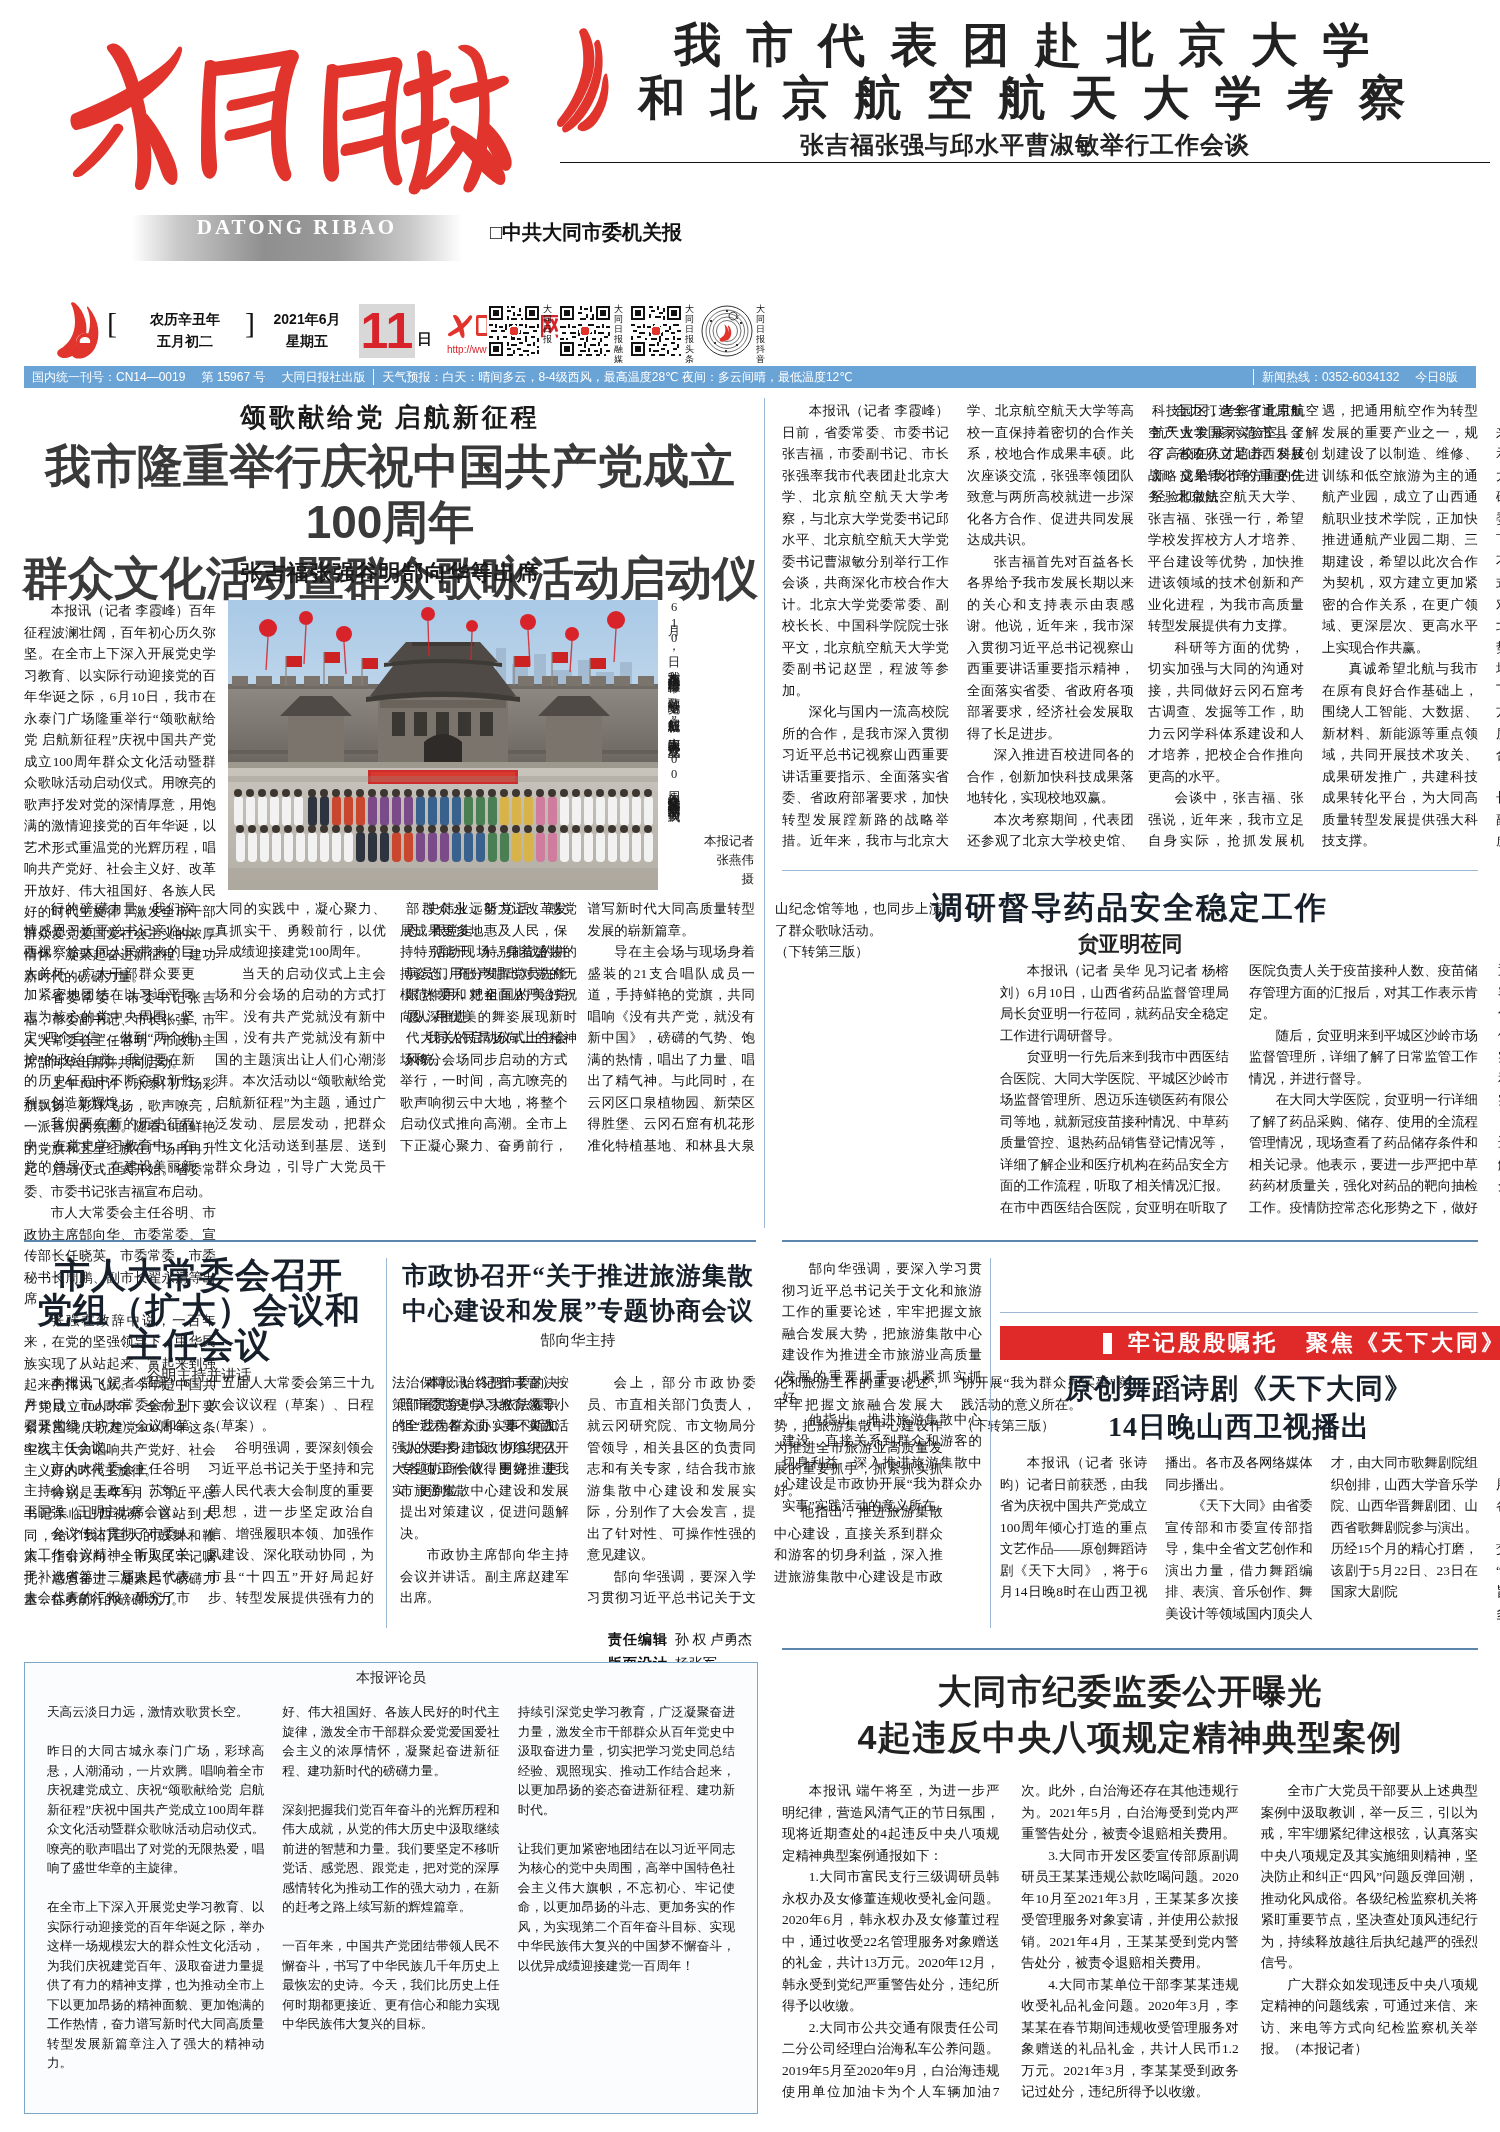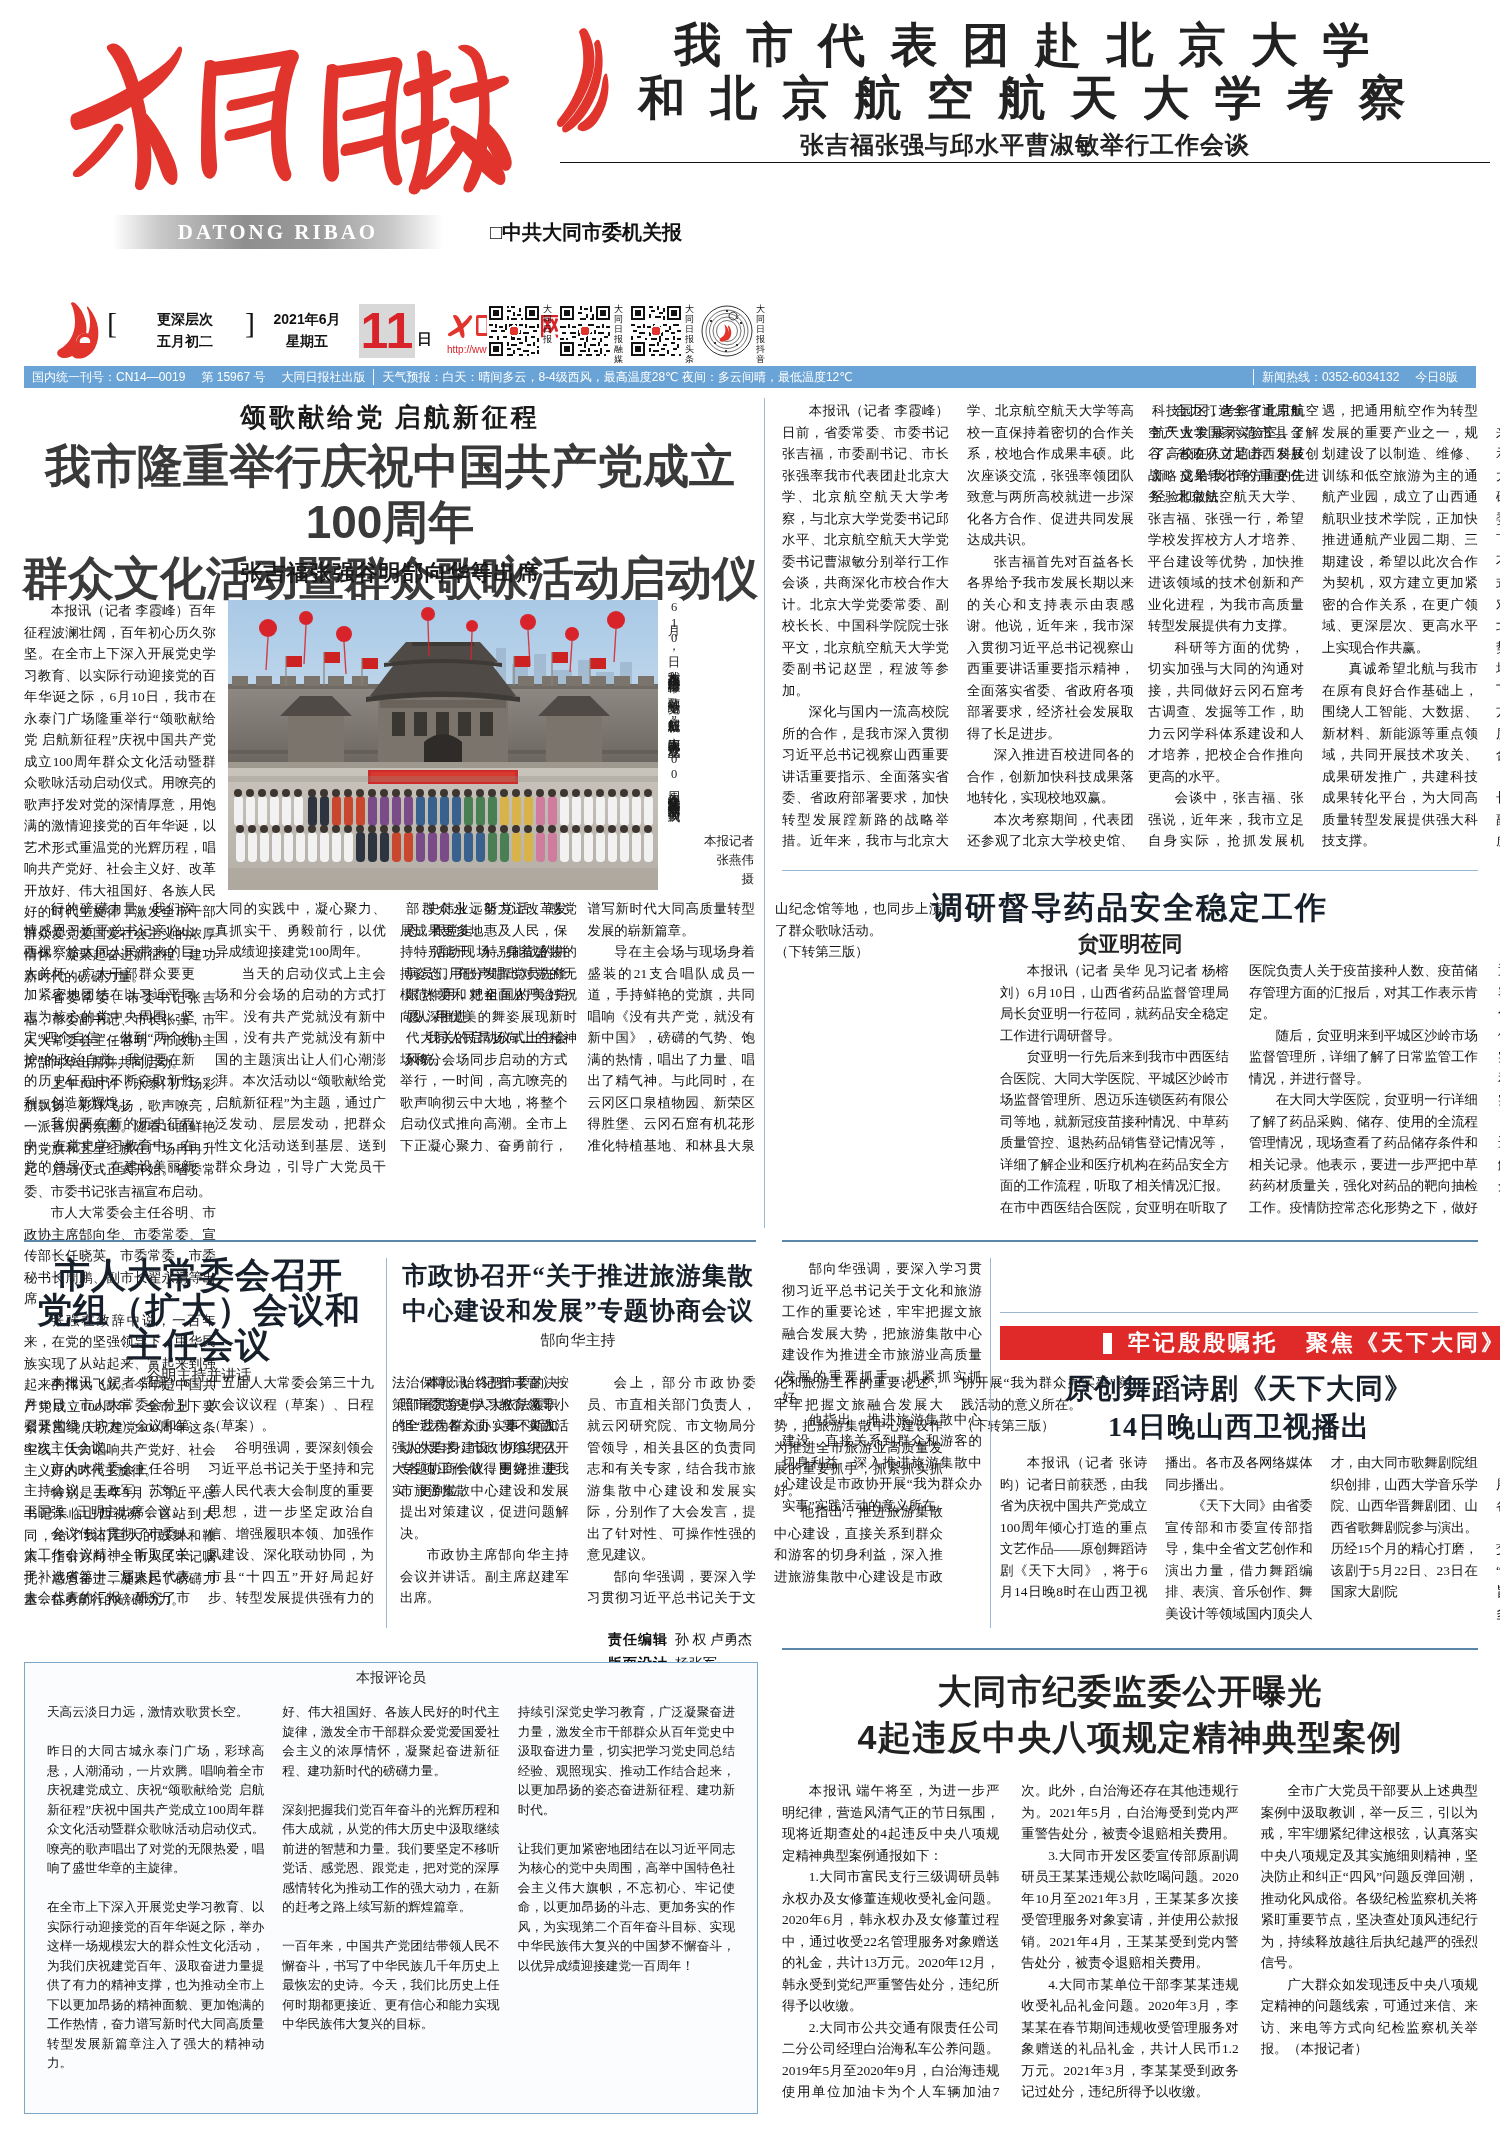--- a/index.html
+++ b/index.html
@@ -13,23 +13,23 @@
   .page{position:relative;width:1500px;height:2132px;background:#fff;}
 
   
   .abs{position:absolute;}
 
   
   #masthead{left:0;top:0;width:1500px;height:300px;}
   .logo-wrap{position:absolute;left:55px;top:18px;width:470px;height:190px;}
   .logo-svg{width:470px;height:190px;display:block;}
   .logo-pinyin{
-    position:absolute;left:113px;top:215px;width:330px;height:34px;
+    position:absolute;left:132px;top:215px;width:330px;height:46px;
     background:linear-gradient(to right,#ffffff 0%,#c9c9c9 14%,#8f8f8f 40%,#9a9a9a 62%,#c8c8c8 84%,#ffffff 100%);
-    display:flex;align-items:center;justify-content:center;
+    display:flex;align-items:flex-start;justify-content:center;
   }
   .logo-pinyin span{
     color:#fff;font-family:"Liberation Serif","DejaVu Serif",serif;font-weight:bold;
     font-size:21px;letter-spacing:3px;
   }
   .organ{
     position:absolute;left:490px;top:219px;font-size:20px;font-weight:bold;
     font-family:"Liberation Sans","DejaVu Sans",sans-serif;letter-spacing:0px;color:#111;
   }
 
@@ -210,21 +210,21 @@
         <g fill="#e0342c">
           <path d="M20 1 C30 10,34 24,30 38 C26 50,16 57,8 56 C2 55,0 50,5 47 C14 42,20 32,20 20 C20 12,18 5,16 2 C16 0,18 0,20 1 Z"></path>
           <path d="M34 6 C44 18,46 34,40 46 C35 55,26 58,20 56 C15 54,16 49,21 47 C30 42,35 32,35 20 C35 13,33 8,32 6 C32 4,33 4,34 6 Z"></path>
           <circle cx="30" cy="40" r="9" fill="#fff"></circle>
           <path d="M30 31 C36 31,40 36,40 41 C40 47,35 51,30 51 C25 51,21 47,21 41 C21 36,25 31,30 31 Z M30 35 C26 35,24 38,25 41 L35 41 C36 38,34 35,30 35 Z"></path>
         </g>
       </svg>
 
       <span class="brk" style="left:52px;top:6px;">[</span>
       <div class="lunar">
-        <div>更深层次</div>
+        <div>农历辛丑年</div>
         <div>五月初二</div>
       </div>
       <span class="brk" style="left:190px;top:6px;">]</span>
 
       <div class="greg">
         <div>2021年6月</div>
         <div>星期五</div>
       </div>
 
       <div class="bigday">11</div>

